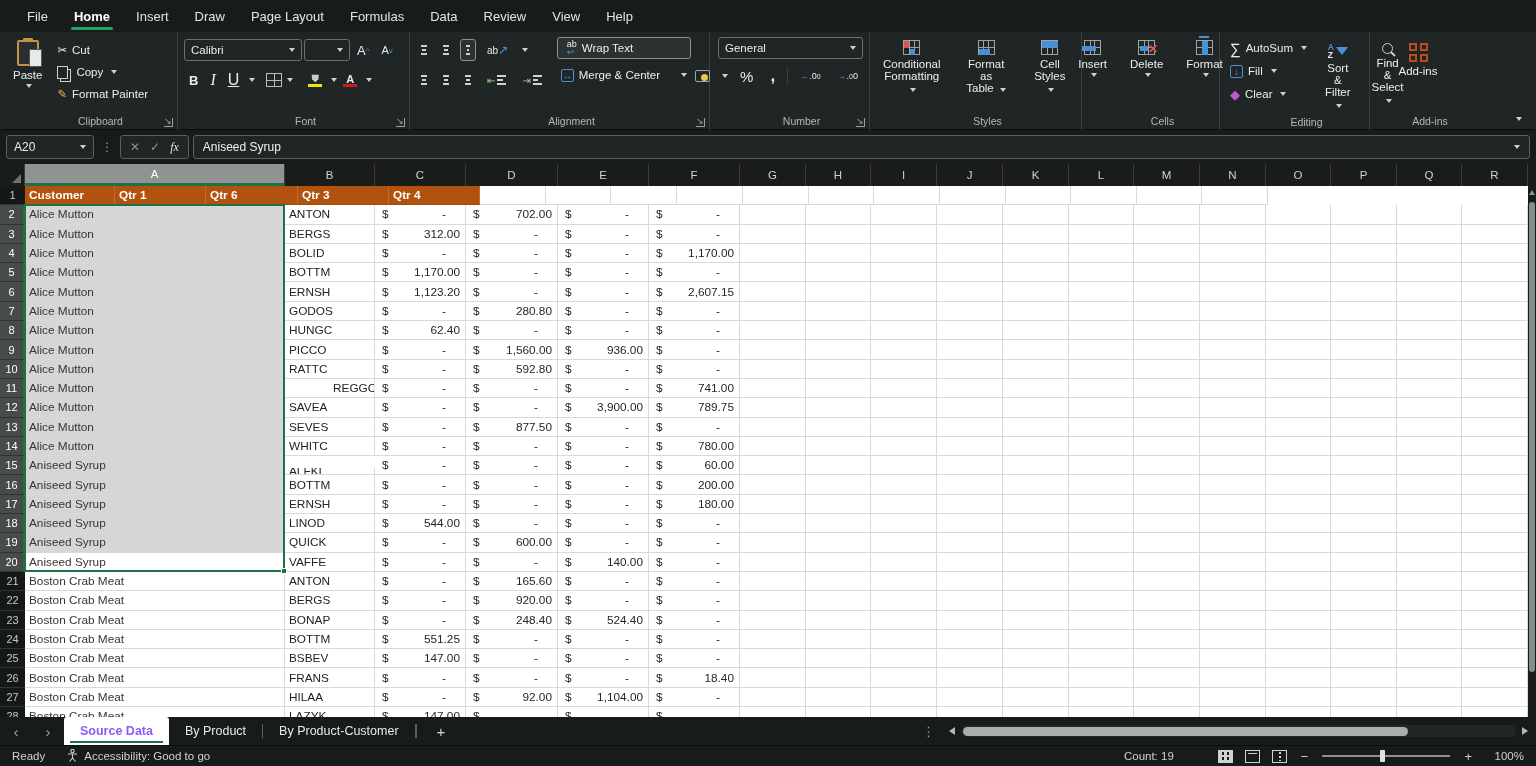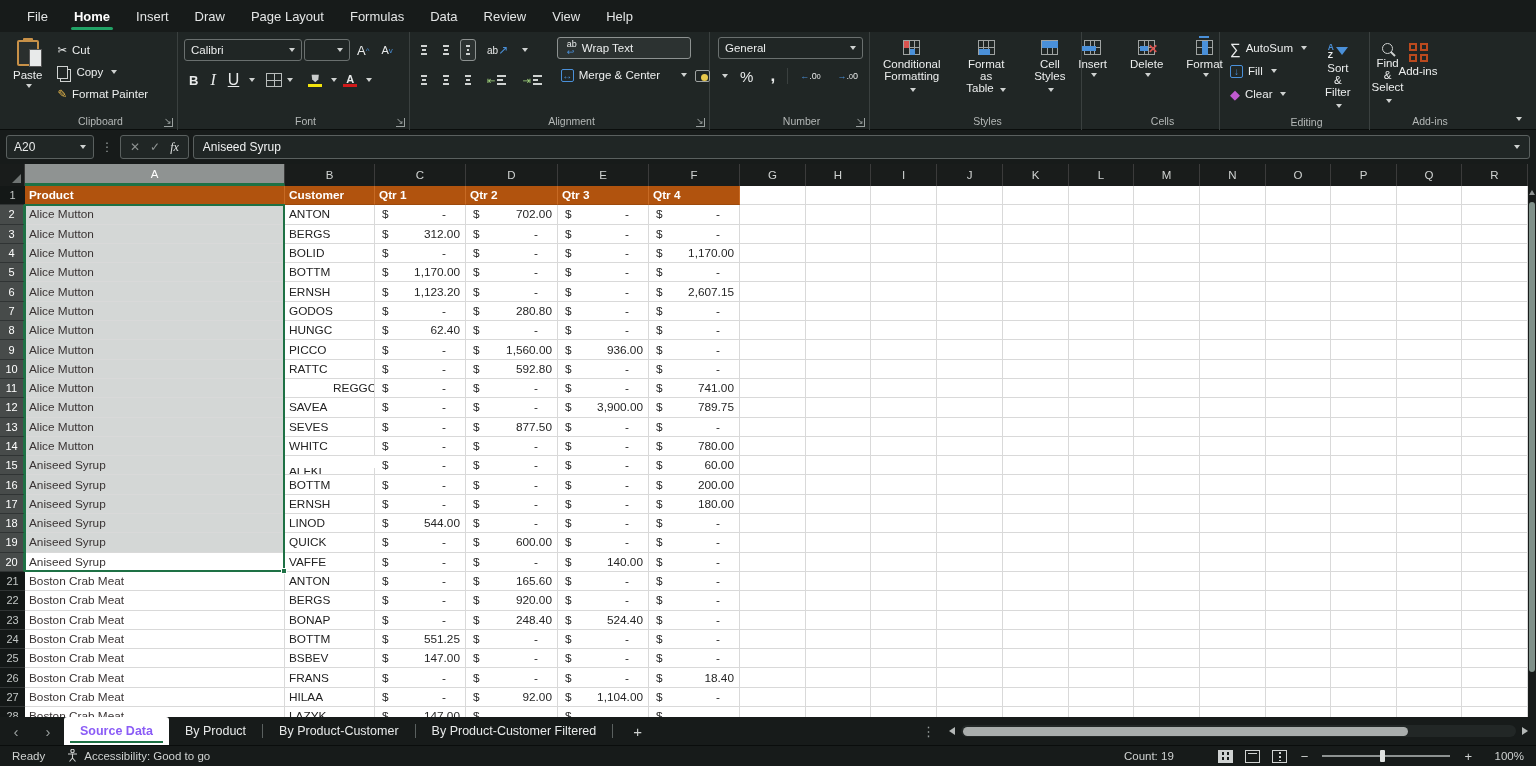--- a/index.html
+++ b/index.html
@@ -458,24 +458,23 @@
       <div class="colhdr" style="width: 65px; flex: 0 0 65px;">L</div>
       <div class="colhdr" style="width: 66px; flex: 0 0 66px;">M</div>
       <div class="colhdr" style="width: 66px; flex: 0 0 66px;">N</div>
       <div class="colhdr" style="width: 65px; flex: 0 0 65px;">O</div>
       <div class="colhdr" style="width: 66px; flex: 0 0 66px;">P</div>
       <div class="colhdr" style="width: 65px; flex: 0 0 65px;">Q</div>
       <div class="colhdr" style="width: 66px; flex: 0 0 66px;">R</div>
     </div>
     <div class="sheet-row">
       <div class="rowhdr">1</div>
-      <div class="cell hdr1" style="width: 260px; flex: 0 0 260px; padding-left: 4px;">Product</div>
       <div class="cell hdr1" style="width: 90px; flex: 0 0 90px; padding-left: 4px;">Customer</div>
       <div class="cell hdr1" style="width: 91px; flex: 0 0 91px; padding-left: 4px;">Qtr 1</div>
-      <div class="cell hdr1" style="width: 92px; flex: 0 0 92px; padding-left: 4px;">Qtr 2</div>
+      <div class="cell hdr1" style="width: 92px; flex: 0 0 92px; padding-left: 4px;">Qtr 6</div>
       <div class="cell hdr1" style="width: 91px; flex: 0 0 91px; padding-left: 4px;">Qtr 3</div>
       <div class="cell hdr1" style="width: 91px; flex: 0 0 91px; padding-left: 4px;">Qtr 4</div>
       <div class="cell" style="width: 66px; flex: 0 0 66px;"></div>
       <div class="cell" style="width: 65px; flex: 0 0 65px;"></div>
       <div class="cell" style="width: 66px; flex: 0 0 66px;"></div>
       <div class="cell" style="width: 66px; flex: 0 0 66px;"></div>
       <div class="cell" style="width: 66px; flex: 0 0 66px;"></div>
       <div class="cell" style="width: 65px; flex: 0 0 65px;"></div>
       <div class="cell" style="width: 66px; flex: 0 0 66px;"></div>
       <div class="cell" style="width: 66px; flex: 0 0 66px;"></div>
@@ -1384,21 +1383,20 @@
 </div>
 
 <div id="tabstrip">
   <span class="navarrow">‹</span>
   <span class="navarrow">›</span>
   <div class="sheettab active">Source Data</div>
   <div class="sheettab">By Product</div>
   <span class="tabsep"></span>
   <div class="sheettab">By Product-Customer</div>
   <span class="tabsep"></span>
-  <div class="sheettab">By Product-Customer Filtered</div>
   <span class="tabsep"></span>
   <span class="newsheet">+</span>
   <div id="hscroll">
     <span class="hdots">⋮</span>
     <span class="harrow-l"></span>
     <span class="htrack">
         <span class="hthumb"></span>
       </span>
     <span class="harrow-r"></span>
   </div>

